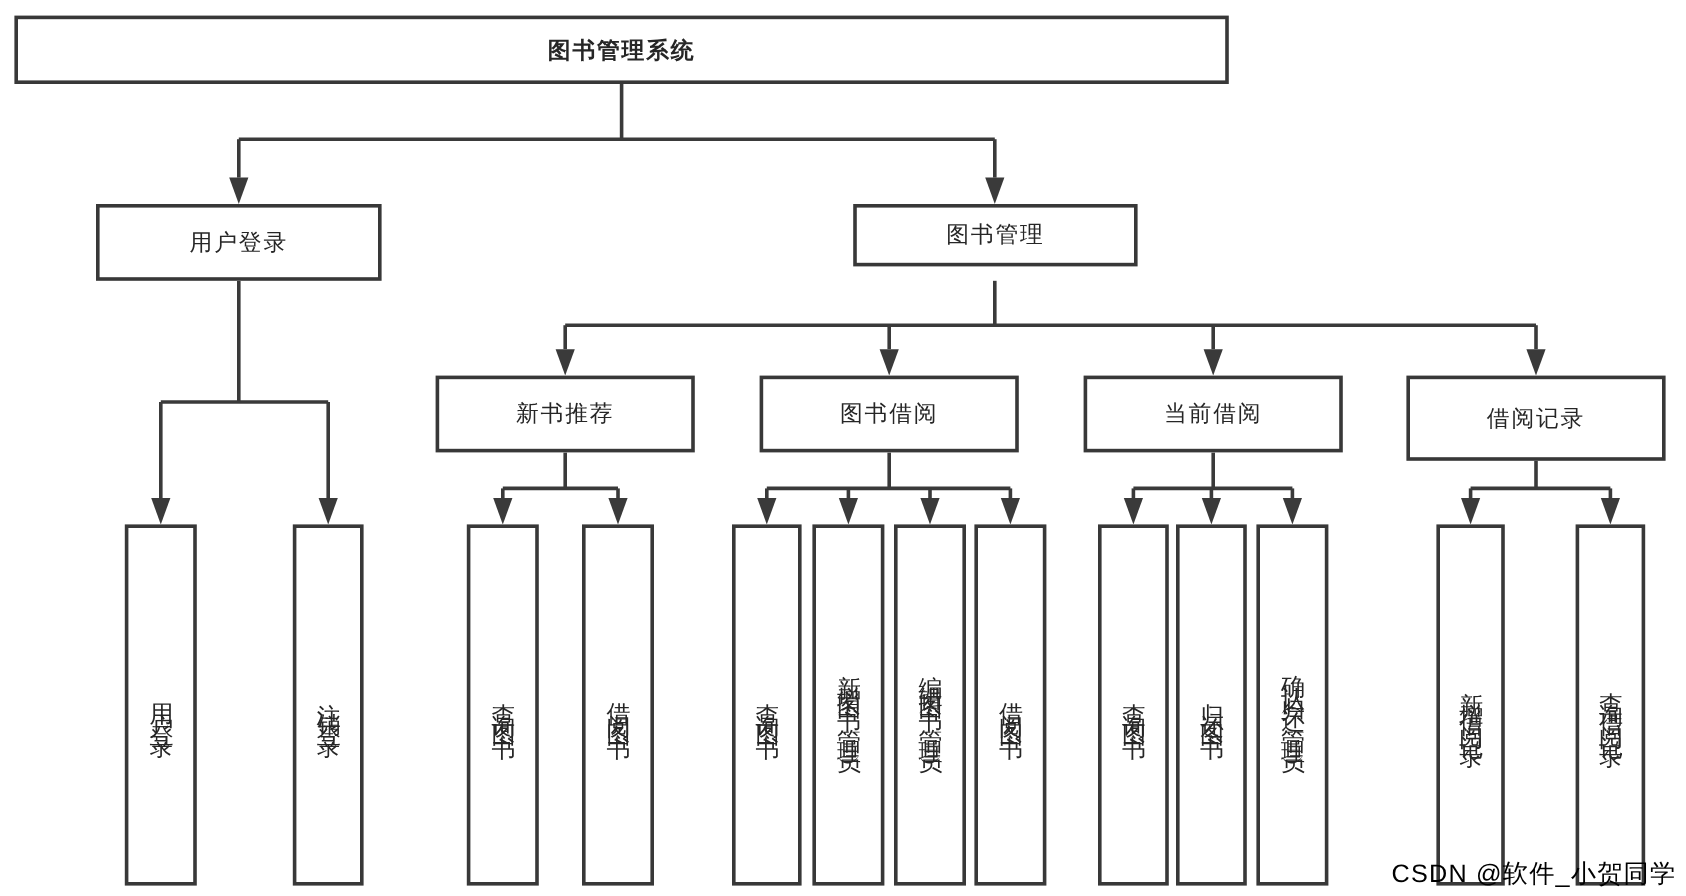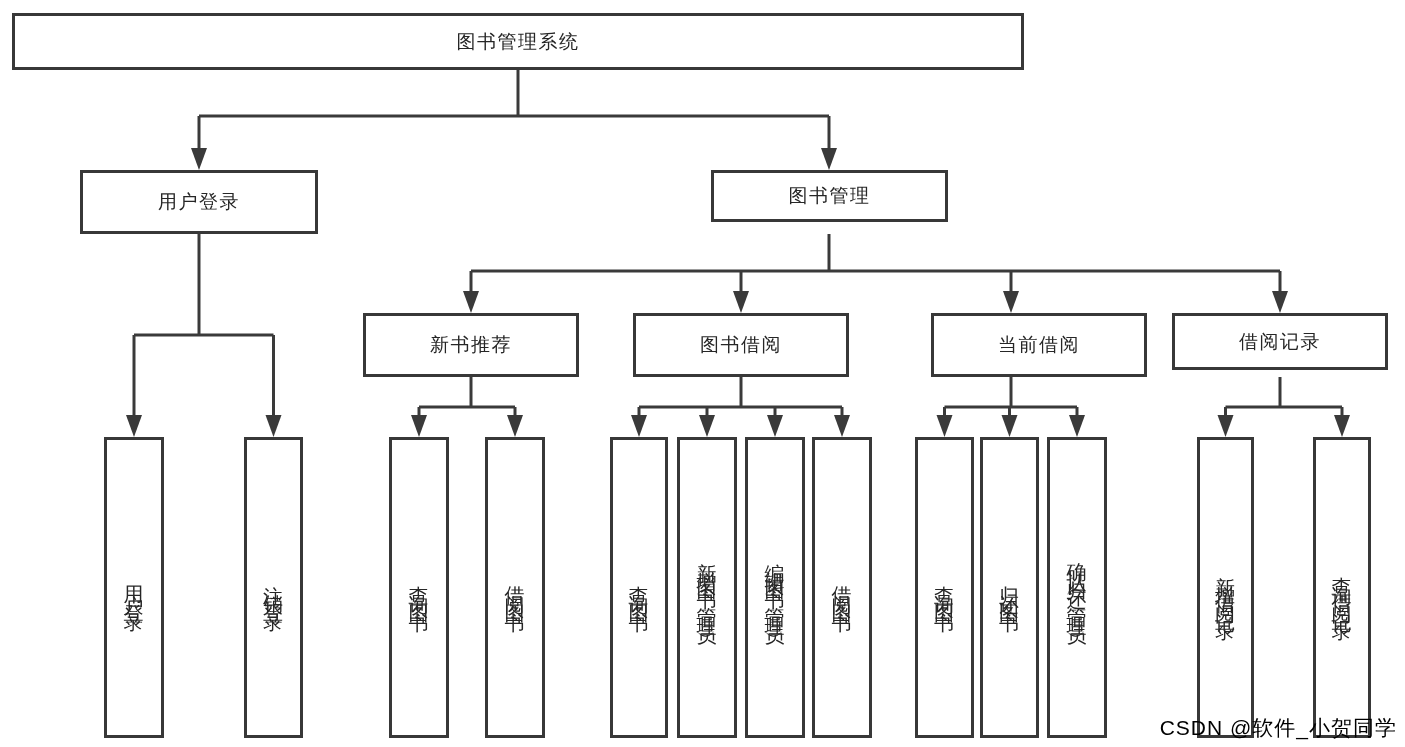--- a/index.html
+++ b/index.html
@@ -39,27 +39,27 @@
     position:absolute;
     right:8px;
     top:714px;
     font-size:21px;
     color:#000000;
     letter-spacing:1px;
     z-index:5;
     white-space:nowrap;
   }
   
-  .n-root{left:12px;top:13px;width:1012px;height:57px;}
+  .n-root{left:12px;top:13px;width:1012px;height:57px;font-weight:bold;}
   .n-userlogin{left:80px;top:170px;width:238px;height:64px;}
   .n-bookmgmt{left:711px;top:170px;width:237px;height:52px;}
   .n-newrec{left:363px;top:313px;width:216px;height:64px;}
   .n-bookborrow{left:633px;top:313px;width:216px;height:64px;}
-  .n-curborrow{left:903px;top:313px;width:216px;height:64px;margin-left:28px;}
-  .n-records{left:1172px;top:313px;width:216px;height:57px;text-align:right;}
+  .n-curborrow{left:903px;top:313px;width:216px;height:64px;}
+  .n-records{left:1172px;top:313px;width:216px;height:71px;text-align:right;}
   .lf1{left:104px;top:437px;width:60px;height:301px;}
   .lf2{left:244px;top:437px;width:59px;height:301px;}
   .lf3{left:389px;top:437px;width:60px;height:301px;}
   .lf4{left:485px;top:437px;width:60px;height:301px;}
   .lf5{left:610px;top:437px;width:58px;height:301px;}
   .lf6{left:677px;top:437px;width:60px;height:301px;}
   .lf7{left:745px;top:437px;width:60px;height:301px;}
   .lf8{left:812px;top:437px;width:60px;height:301px;}
   .lf9{left:915px;top:437px;width:59px;height:301px;}
   .lf10{left:980px;top:437px;width:59px;height:301px;}

